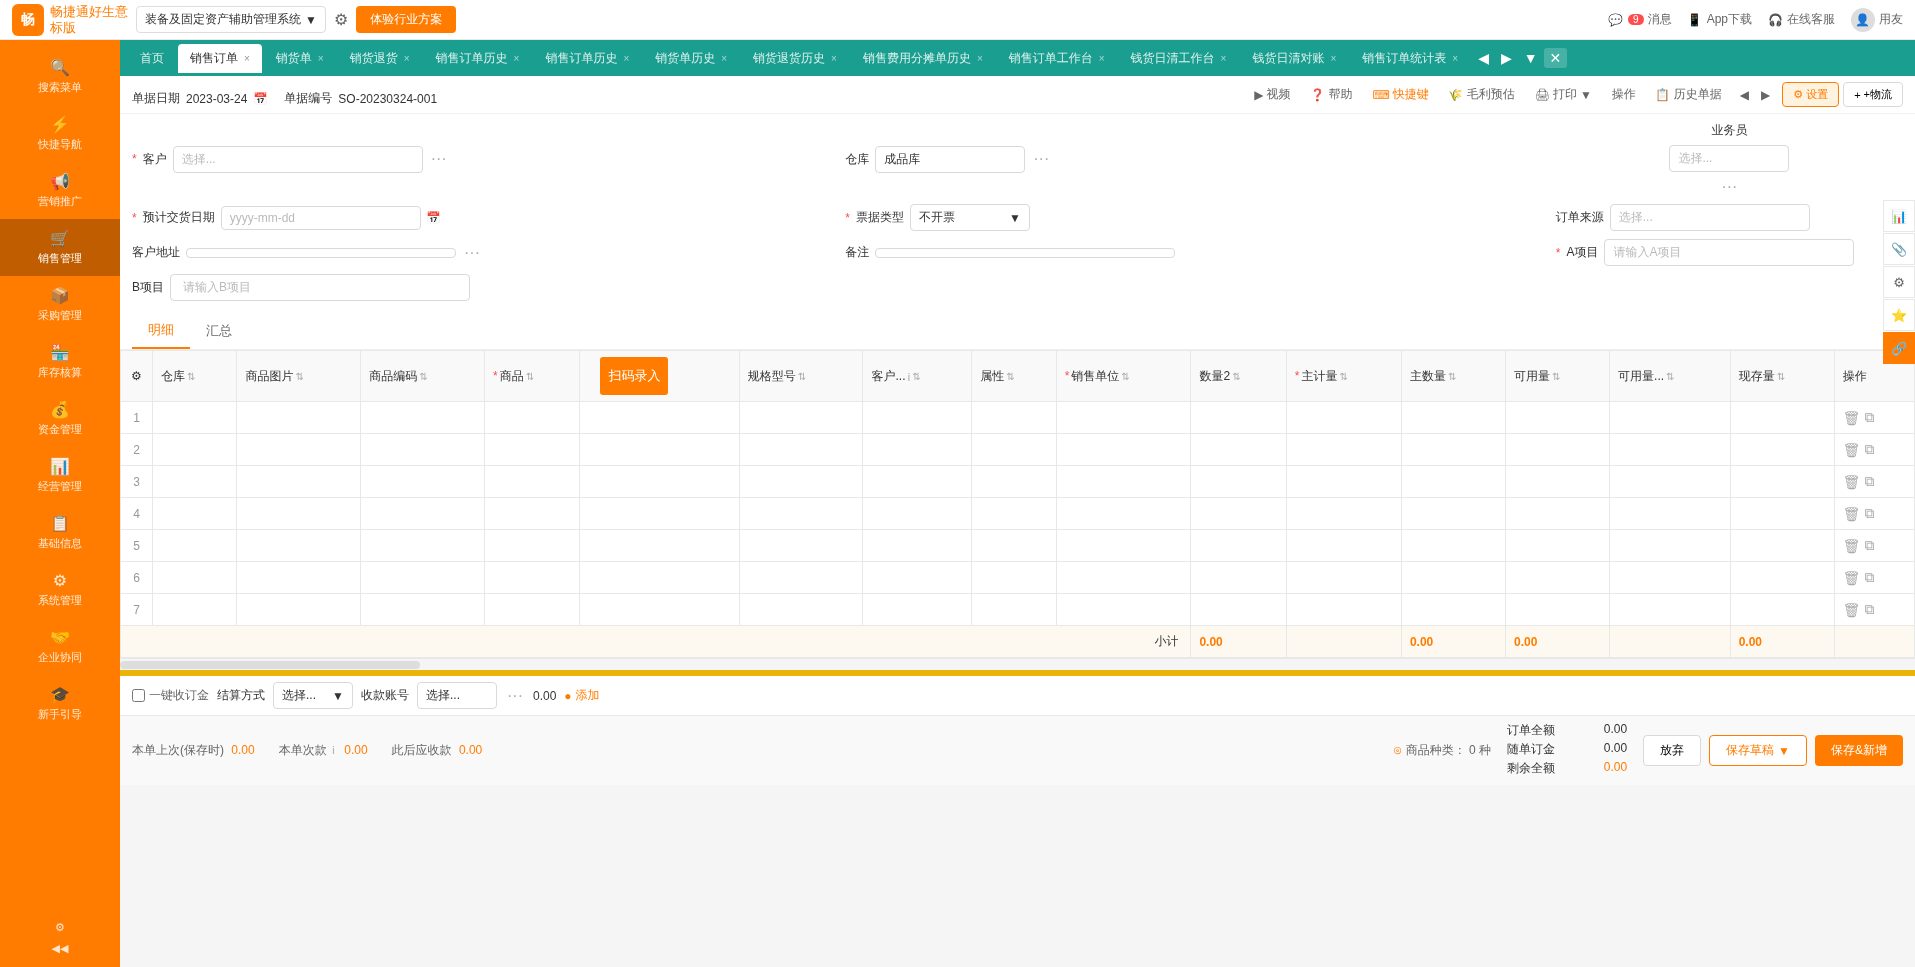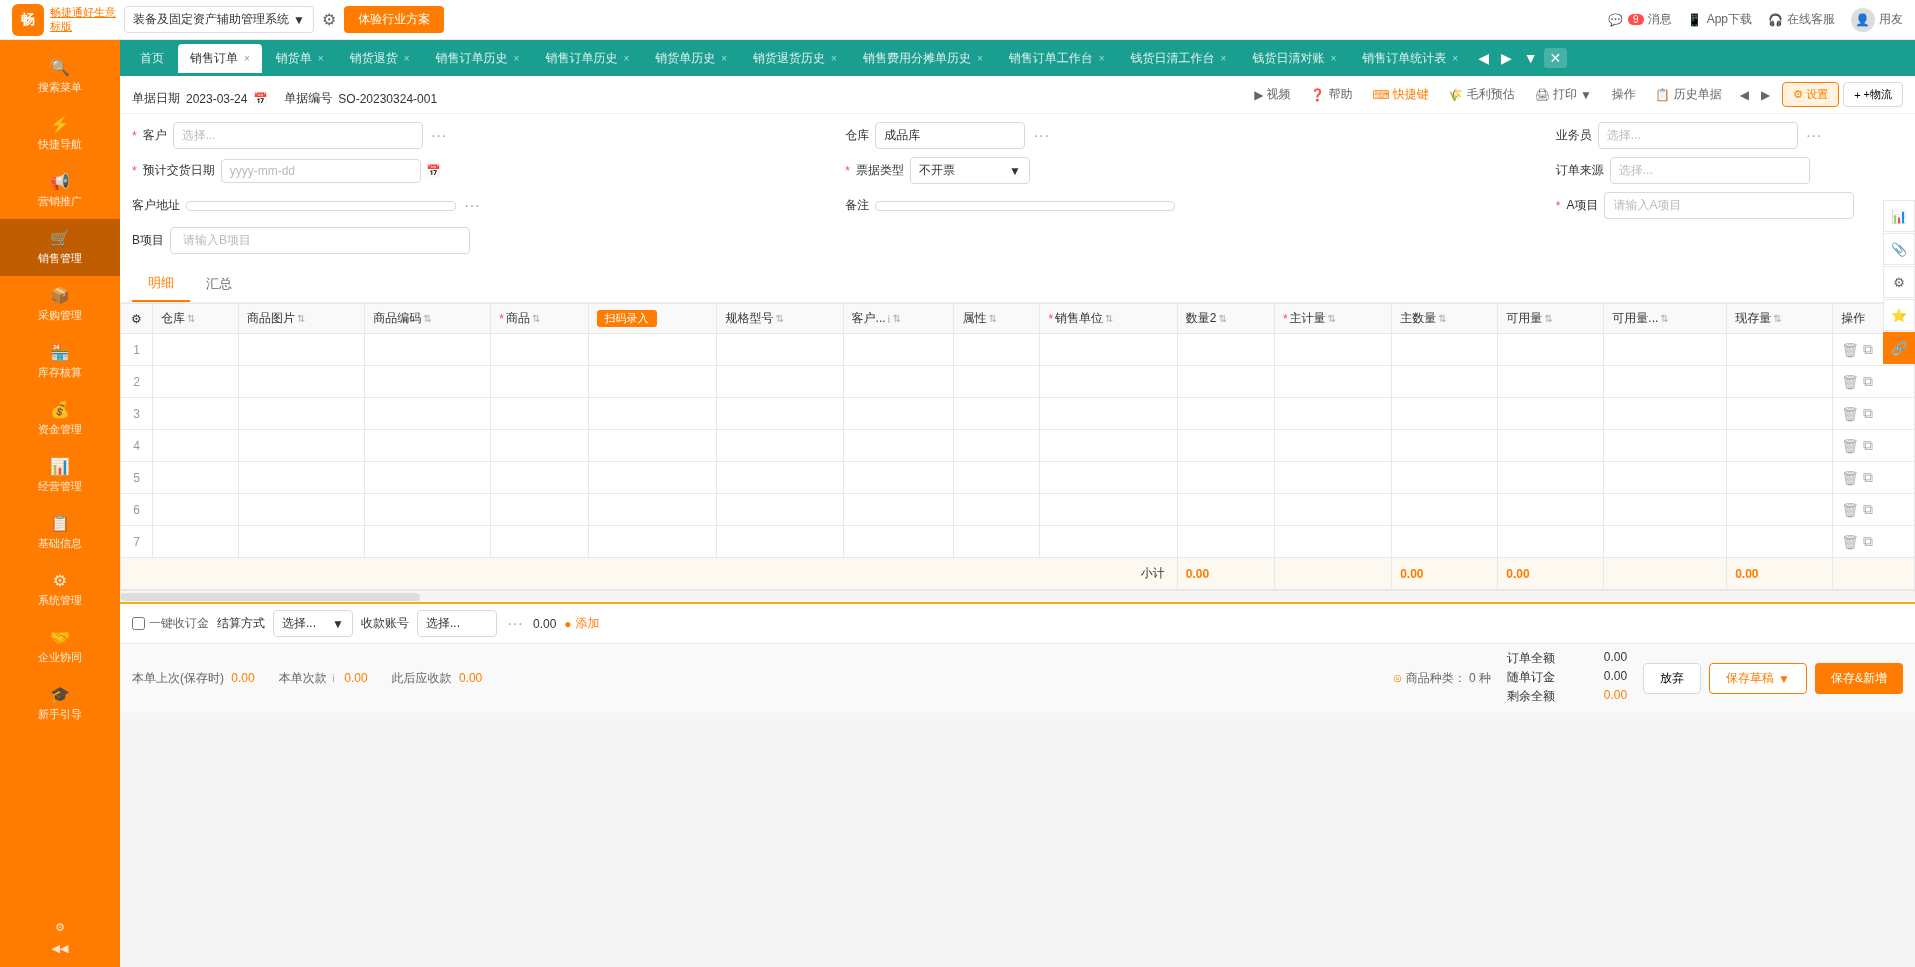--- a/index.html
+++ b/index.html
@@ -11,21 +11,21 @@
     .main-area { display: flex; flex: 1; overflow: hidden; }
     .sidebar { width: 120px; background: #ff7c00; display: flex; flex-direction: column; align-items: center; padding-top: 8px; }
     .content-area { flex: 1; display: flex; flex-direction: column; overflow: hidden; }
     .tab-bar { height: 36px; background: #1a9e8f; display: flex; align-items: center; padding: 0 8px; overflow: hidden; }
     .page-content { flex: 1; background: #f5f5f5; overflow: auto; padding: 0; }
 
     
     .top-bar-left { display: flex; align-items: center; gap: 8px; }
     .brand-logo { display: flex; align-items: center; gap: 6px; }
     .brand-icon { width: 32px; height: 32px; background: #ff7c00; border-radius: 6px; display: flex; align-items: center; justify-content: center; color: white; font-size: 14px; font-weight: bold; }
-    .brand-name { font-size: 11px; color: #ff7c00; line-height: 1.2; text-decoration: underline; }
+    .brand-name { font-size: 13px; color: #ff7c00; line-height: 1.2; }
     .system-selector { display: flex; align-items: center; gap: 4px; cursor: pointer; padding: 4px 8px; border: 1px solid #ddd; border-radius: 4px; }
     .btn-industry { background: #ff7c00; color: white; border: none; padding: 5px 14px; border-radius: 4px; cursor: pointer; font-size: 12px; }
     .top-bar-right { display: flex; align-items: center; gap: 16px; font-size: 12px; color: #666; }
     .top-bar-right-item { display: flex; align-items: center; gap: 4px; cursor: pointer; }
     .badge { background: #ff4d4f; color: white; border-radius: 10px; padding: 0 5px; font-size: 10px; min-width: 16px; text-align: center; }
     .user-avatar { width: 24px; height: 24px; background: #ddd; border-radius: 50%; display: flex; align-items: center; justify-content: center; }
 
     
     .sidebar-item { display: flex; flex-direction: column; align-items: center; padding: 10px 4px; cursor: pointer; color: rgba(255,255,255,0.85); font-size: 11px; gap: 3px; width: 100%; text-align: center; }
     .sidebar-item.active { background: rgba(0,0,0,0.2); color: white; }
@@ -56,30 +56,30 @@
     
     .table-tabs { display: flex; align-items: center; border-bottom: 1px solid #f0f0f0; padding: 0 12px; }
     .table-tab { padding: 8px 16px; cursor: pointer; font-size: 13px; color: #666; }
     .table-tab.active { color: #ff7c00; border-bottom: 2px solid #ff7c00; }
 
     .data-table { width: 100%; border-collapse: collapse; font-size: 12px; }
     .data-table th { background: #f9f9f9; border: 1px solid #e8e8e8; padding: 6px 8px; text-align: left; color: #333; font-weight: normal; white-space: nowrap; }
     .data-table td { border: 1px solid #e8e8e8; padding: 4px 8px; background: white; height: 32px; }
     .th-sort { display: flex; align-items: center; gap: 2px; cursor: pointer; }
     .sort-icon { color: #aaa; font-size: 10px; }
-    .scan-btn { background: #ff7c00; color: white; border: none; padding: 1px 8px; border-radius: 3px; cursor: pointer; font-size: 11px; }
+    .scan-btn { background: #ff7c00; color: white; border: none; padding: 10px 8px; border-radius: 3px; cursor: pointer; font-size: 13px; margin-left: 12px; }
     .row-num { color: #999; text-align: center; }
     .col-actions { display: flex; align-items: center; gap: 4px; }
     .act-btn { color: #aaa; cursor: pointer; font-size: 14px; }
 
     
     .summary-row td { background: #fef9f0 !important; font-weight: bold; color: #ff7c00; }
 
     
-    .bottom-info { display: flex; align-items: center; padding: 6px 12px; background: white; border-top: 2px solid #eab308; font-size: 12px; color: #666; gap: 24px; }
+    .bottom-info { display: flex; align-items: center; padding: 6px 12px; background: white; border-top: 6px solid #eab308; font-size: 12px; color: #666; gap: 24px; }
     .bottom-payment { display: flex; align-items: center; gap: 8px; }
     .checkbox-label { display: flex; align-items: center; gap: 4px; cursor: pointer; }
 
     
     .footer-bar { display: flex; align-items: center; justify-content: space-between; padding: 6px 12px; background: #f9f9f9; border-top: 1px solid #e8e8e8; }
     .footer-left { display: flex; gap: 24px; font-size: 12px; color: #666; }
     .summary-amounts { text-align: right; font-size: 12px; }
     .summary-row-item { display: flex; justify-content: flex-end; gap: 12px; margin-bottom: 2px; }
     .amount-val { min-width: 60px; text-align: right; color: #333; }
     .amount-val.orange { color: #ff7c00; }
@@ -340,21 +340,21 @@
                 <div class="form-input placeholder" style="flex:1; max-width:250px; display:flex; align-items:center; cursor:pointer;">选择...</div>
                 <span class="ellipsis-btn">···</span>
               </div>
               <div style="flex:1;"></div>
               <div class="form-field" style="min-width:200px;">
                 <span class="form-label">仓库</span>
                 <div class="form-input" style="flex:1; max-width:150px; cursor:pointer;">成品库</div>
                 <span class="ellipsis-btn">···</span>
               </div>
               <div style="flex:1;"></div>
-              <div class="form-field" style="min-width:200px;">
+              <div class="form-field" style="min-width:200px;flex-direction:column;">
                 <span class="form-label">业务员</span>
                 <div class="form-input placeholder" style="flex:1; max-width:200px; cursor:pointer;">选择...</div>
                 <span class="ellipsis-btn">···</span>
               </div>
             </div>
             <div class="form-row">
               <div class="form-field" style="min-width:350px;">
                 <span class="required-star">*</span>
                 <span class="form-label">预计交货日期</span>
                 <div class="form-input placeholder" style="flex:1; max-width:200px;">yyyy-mm-dd</div>

